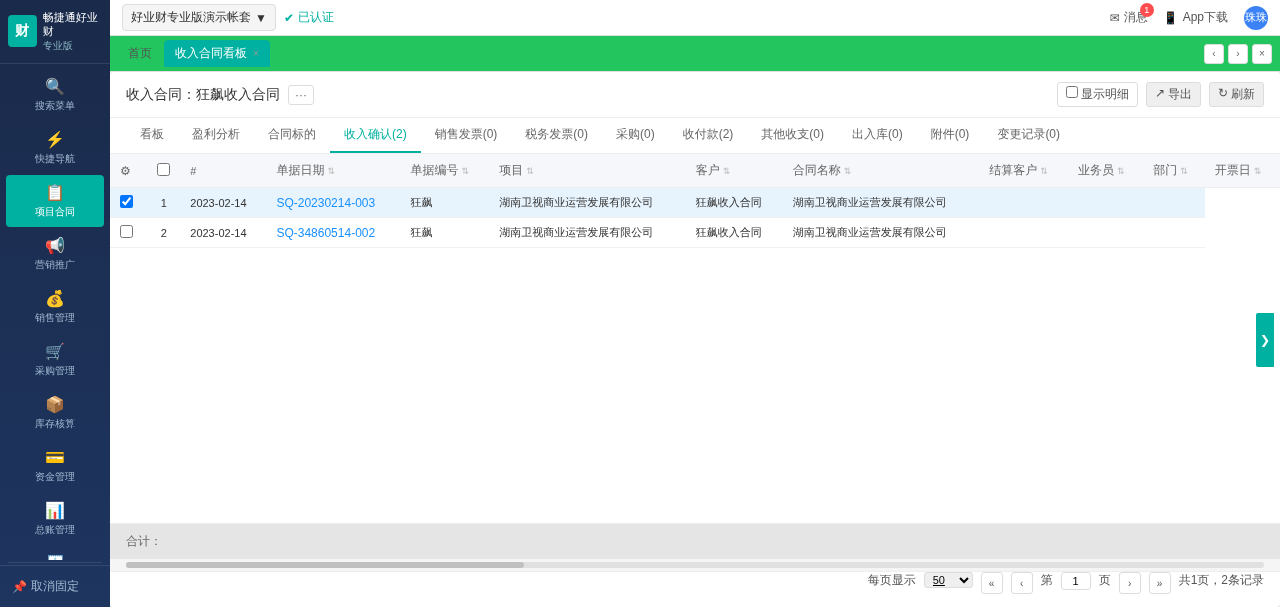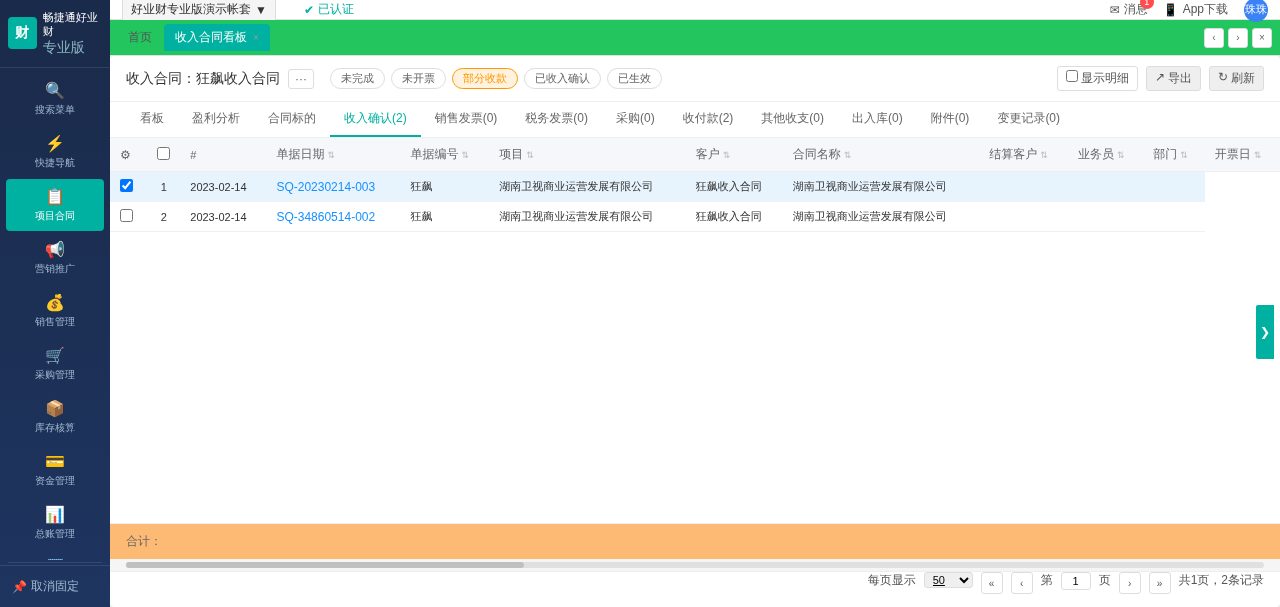--- a/index.html
+++ b/index.html
@@ -3,36 +3,36 @@
   <meta charset="utf-8">
   <style>
     * { box-sizing: border-box; margin: 0; padding: 0; font-family: 'Microsoft YaHei', Arial, sans-serif; font-size: 12px; }
     body { width: 1280px; height: 607px; overflow: hidden; background: #f0f2f5; display: flex; }
 
     
     .sidebar { width: 110px; min-width: 110px; background: linear-gradient(180deg, #1a2a4a 0%, #1e3560 100%); display: flex; flex-direction: column; height: 607px; overflow: hidden; }
     .sidebar-logo { padding: 10px 8px; display: flex; align-items: center; gap: 6px; border-bottom: 1px solid rgba(255,255,255,0.1); }
     .logo-icon { width: 32px; height: 32px; background: #00b0a0; border-radius: 4px; display: flex; align-items: center; justify-content: center; color: white; font-size: 14px; font-weight: bold; }
     .logo-text { color: white; font-size: 11px; line-height: 1.3; }
-    .logo-sub { color: #8ab4c0; font-size: 14px; }
+    .logo-sub { color: #8ab4c0; font-size: 10px; }
     .sidebar-nav { flex: 1; overflow-y: auto; padding: 4px 0; }
     .sidebar-nav::-webkit-scrollbar { width: 3px; }
     .sidebar-nav::-webkit-scrollbar-thumb { background: rgba(255,255,255,0.2); }
     .nav-item { display: flex; flex-direction: column; align-items: center; padding: 8px 4px; cursor: pointer; color: #a0b8d0; gap: 3px; border-radius: 4px; margin: 1px 6px; }
     .nav-item.active { background: #00b0a0; color: white; }
     .nav-item .nav-icon { font-size: 16px; }
     .nav-item .nav-label { font-size: 10px; text-align: center; }
     .sidebar-bottom { padding: 8px; border-top: 1px solid rgba(255,255,255,0.1); }
     .pin-btn { width: 100%; background: none; border: none; color: #a0b8d0; cursor: pointer; font-size: 10px; display: flex; align-items: center; gap: 4px; padding: 4px; }
 
     
     .main { flex: 1; display: flex; flex-direction: column; height: 607px; overflow: hidden; }
 
     
-    .topbar { height: 20px; background: white; display: flex; align-items: center; padding: 0 12px; border-bottom: 1px solid #e0e0e0; gap: 20px; }
+    .topbar { height: 36px; background: white; display: flex; align-items: center; padding: 0 12px; border-bottom: 1px solid #e0e0e0; gap: 0; }
     .company-select { display: flex; align-items: center; gap: 4px; font-size: 12px; color: #333; cursor: pointer; background: #f5f5f5; padding: 4px 8px; border-radius: 4px; border: 1px solid #ddd; }
     .certified-badge { display: flex; align-items: center; gap: 4px; color: #00b0a0; font-size: 11px; margin-left: 8px; }
     .topbar-right { margin-left: auto; display: flex; align-items: center; gap: 16px; }
     .topbar-btn { display: flex; align-items: center; gap: 4px; color: #555; cursor: pointer; font-size: 11px; position: relative; }
     .badge { background: #ff4d4f; color: white; border-radius: 50%; width: 14px; height: 14px; font-size: 9px; display: flex; align-items: center; justify-content: center; position: absolute; top: -6px; right: -6px; }
     .avatar { width: 24px; height: 24px; background: #3b82f6; border-radius: 50%; display: flex; align-items: center; justify-content: center; color: white; font-size: 11px; }
 
     
     .tabbar { height: 36px; background: #22c55e; display: flex; align-items: center; padding: 0 8px; border-bottom: 1px solid #e0e0e0; gap: 2px; }
     .tab-item { display: flex; align-items: center; gap: 4px; padding: 4px 10px; background: white; border: 1px solid #ddd; border-radius: 4px 4px 0 0; cursor: pointer; font-size: 12px; color: #333; }
@@ -64,21 +64,21 @@
     .data-table thead tr { background: #f5f7fa; }
     .data-table th { padding: 8px 10px; text-align: left; color: #666; font-weight: normal; border-bottom: 1px solid #eee; white-space: nowrap; font-size: 11px; position: sticky; top: 0; background: #f5f7fa; }
     .data-table th .col-header { display: flex; align-items: center; gap: 3px; }
     .data-table td { padding: 7px 10px; border-bottom: 1px solid #f0f0f0; color: #333; white-space: nowrap; font-size: 11px; }
     .data-table tbody tr.selected { background: #e8f4fd; }
     .row-num { color: #999; text-align: center; width: 30px; }
     .link-text { color: #1890ff; cursor: pointer; text-decoration: none; }
     .sort-icon { color: #bbb; font-size: 9px; }
 
     
-    .table-footer { background: #fdba74; border-top: 1px solid #eee; padding: 6px 16px; display: flex; align-items: center; gap: 8px; font-size: 11px; color: #666; min-height: 36px; }
+    .table-footer { background: #e5e5e5; border-top: 1px solid #eee; padding: 6px 16px; display: flex; align-items: center; gap: 8px; font-size: 11px; color: #666; min-height: 36px; }
 
     
     .scroll-bar-row { height: 12px; background: #f5f5f5; display: flex; align-items: center; padding: 0 16px; }
     .scroll-track { flex: 1; height: 6px; background: #e0e0e0; border-radius: 3px; position: relative; }
     .scroll-thumb { position: absolute; left: 0; top: 0; height: 6px; width: 35%; background: #c0c0c0; border-radius: 3px; }
 
     
     .pagination { height: 36px; display: flex; align-items: flex-start; justify-content: flex-end; padding: 0 16px; gap: 8px; border-top: 1px solid #eee; font-size: 11px; color: #555; }
     .page-size-select { border: 1px solid #ddd; border-radius: 3px; padding: 0 4px; font-size: 11px; text-decoration: underline; }
     .page-btn { width: 22px; height: 22px; border: 1px solid #ddd; border-radius: 3px; background: white; cursor: pointer; display: flex; align-items: center; justify-content: center; color: #555; font-size: 10px; }
@@ -193,27 +193,20 @@
     <button class="nav-arrow-btn">×</button>
   </div>
     </div>
 
   <div class="content-wrapper">
     <div class="content">
 
       <div class="page-header">
         <span class="page-title">收入合同：狂飙收入合同</span>
         <button class="more-btn">···</button>
-        <div class="status-tags" id="status-tags-container">
-        <span class="status-tag">未完成</span>
-            <span class="status-tag">未开票</span>
-            <span class="status-tag orange">部分收款</span>
-            <span class="status-tag">已收入确认</span>
-            <span class="status-tag">已生效</span>
-          </div>
         <div class="page-header-right">
           <label class="header-action">
             <input type="checkbox" style="width: 12px; height: 12px;">
             <span>显示明细</span>
           </label>
           <button class="header-action">
             <span>↗</span>
             <span>导出</span>
           </button>
           <button class="header-action">

